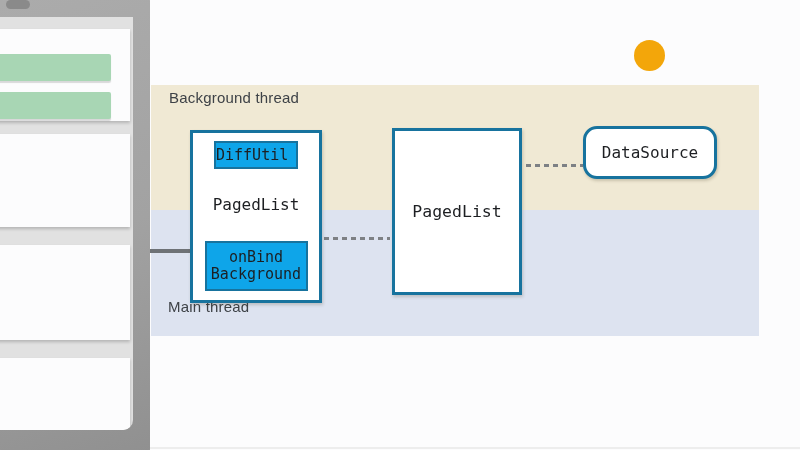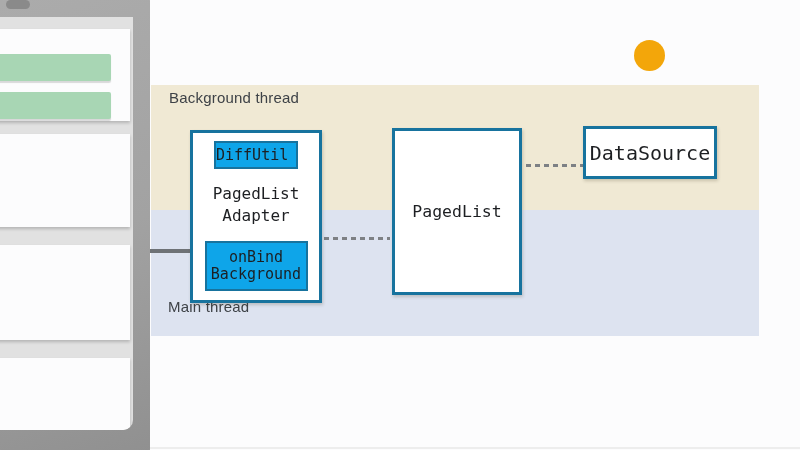--- a/index.html
+++ b/index.html
@@ -23,21 +23,21 @@
         justify-content:space-between;padding:8px 0 9px;}
   .chip{border:2px solid #17739e;box-sizing:border-box;background:#0ea5e9;
         display:flex;flex-direction:column;justify-content:center;
         font-size:15px;}
   .chip-diffutil{width:84px;height:28px;}
   .chip-onbind{width:103px;height:50px;line-height:17px;text-align:center;}
   .adapter-title{font-size:16px;line-height:22px;text-align:center;}
   .pagedlist-box{left:392px;top:128px;width:130px;height:167px;
         display:flex;align-items:center;justify-content:center;font-size:16.5px;}
   .datasource-box{left:583px;top:126px;width:134px;height:53px;
-        display:flex;align-items:center;justify-content:center;font-size:20px;}
+        display:flex;align-items:center;justify-content:center;font-size:16px;border-radius:14px;}
 
   
   .dash{position:absolute;height:3px;
         background:repeating-linear-gradient(90deg,#7d8084 0 5px,transparent 5px 9px);}
   .dash1{left:324px;top:237px;width:66px;}
   .dash2{left:526px;top:164px;width:57px;}
   .solid-connector{position:absolute;left:145px;top:249px;width:48px;height:4px;
         background:#6e7276;}
 
   
@@ -72,21 +72,20 @@
   <div class="solid-connector"></div>
   <div class="dash dash1"></div>
   <div class="dash dash2"></div>
 
   <div class="dbox adapter-box">
     <div class="chip chip-diffutil">
       <span>DiffUtil</span>
     </div>
     <div class="adapter-title">
       <div>PagedList</div>
-      <div>Adapter</div>
     </div>
     <div class="chip chip-onbind">
       <div>onBind</div>
       <div>Background</div>
     </div>
   </div>
 
   <div class="dbox pagedlist-box">
     <span>PagedList</span>
   </div>

